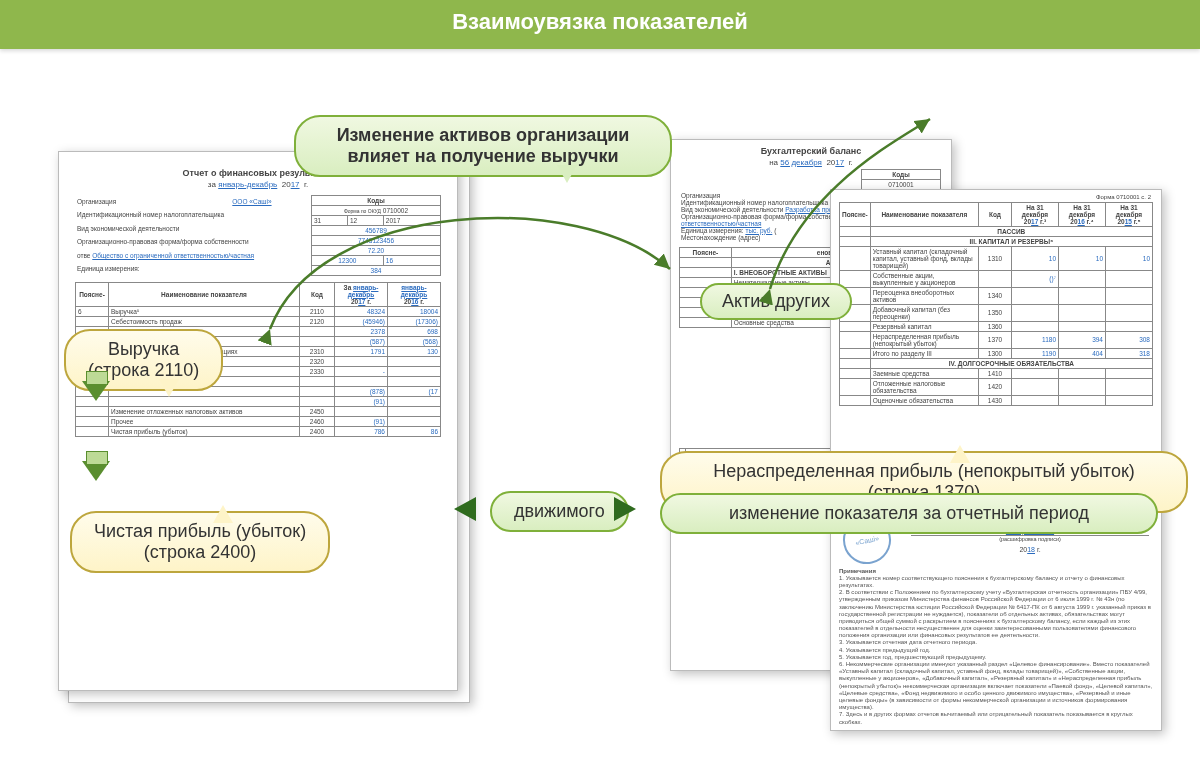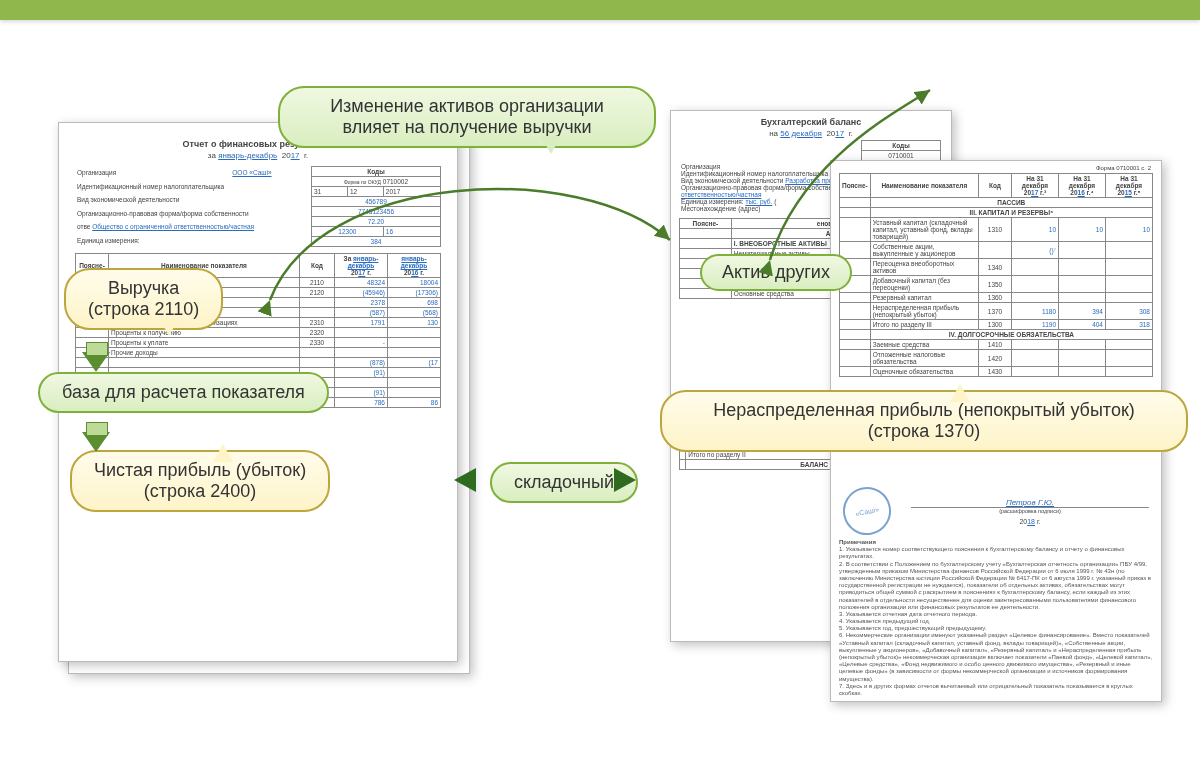--- a/index.html
+++ b/index.html
@@ -53,20 +53,21 @@
     color: #333;
     border: 2px solid;
   }
   .call-green {
     background: linear-gradient(#f0f8e1, #d9eec0);
     border-color: #7fb03a;
   }
   .call-yellow {
     background: linear-gradient(#fffceb, #fef4c8);
     border-color: #bda63d;
+    margin-top: 32px;
   }
   
   .call::after {
     content: "";
     position: absolute;
     width: 0; height: 0;
   }
   .tail-br::after { 
     bottom: -18px; left: 25%;
     border: 10px solid transparent;
@@ -111,20 +112,21 @@
   .ap-l{ border-right:22px solid #2f6b1e;}
   .ap-r{ border-left:22px solid #2f6b1e;}
 
   
   svg.curve { position:absolute; pointer-events:none; }
 </style>
 </head>
 <body>
 
 <div class="title-bar">
+  <div>Взаимоувязка показателей</div>
 </div>
 
 <div class="stage">
 
   <div class="sheet" style="left:68px; top:112px; width:400px; height:540px;"></div>
   <div class="sheet" style="left:58px; top:102px; width:400px; height:540px; padding:10px 16px; box-sizing:border-box;">
     <div class="hdr">Отчет о финансовых результатах</div>
     <div class="sub">
       <span>за</span>
       <span class="blue">январь-декабрь</span>
@@ -515,38 +517,38 @@
           <div>2. В соответствии с Положением по бухгалтерскому учету «Бухгалтерская отчетность организации» ПБУ 4/99, утвержденным приказом Министерства финансов Российской Федерации от 6 июля 1999 г. № 43н (по заключению Министерства юстиции Российской Федерации № 6417-ПК от 6 августа 1999 г. указанный приказ в государственной регистрации не нуждается), показатели об отдельных активах, обязательствах могут приводиться общей суммой с раскрытием в пояснениях к бухгалтерскому балансу, если каждый из этих показателей в отдельности несущественен для оценки заинтересованными пользователями финансового положения организации или финансовых результатов ее деятельности.</div>
           <div>3. Указывается отчетная дата отчетного периода.</div>
           <div>4. Указывается предыдущий год.</div>
           <div>5. Указывается год, предшествующий предыдущему.</div>
           <div>6. Некоммерческие организации именуют указанный раздел «Целевое финансирование». Вместо показателей «Уставный капитал (складочный капитал, уставный фонд, вклады товарищей)», «Собственные акции, выкупленные у акционеров», «Добавочный капитал», «Резервный капитал» и «Нераспределенная прибыль (непокрытый убыток)» некоммерческая организация включает показатели «Паевой фонд», «Целевой капитал», «Целевые средства», «Фонд недвижимого и особо ценного движимого имущества», «Резервный и иные целевые фонды» (в зависимости от формы некоммерческой организации и источников формирования имущества).</div>
           <div>7. Здесь и в других формах отчетов вычитаемый или отрицательный показатель показывается в круглых скобках.</div>
         </div>
     </div>
   </div>
 
-  <div class="call call-green tail-bl" style="left:278px; top:66px; width:330px;">Изменение активов организации влияет на получение выручки</div>
+  <div class="call call-green tail-bl" style="left:294px; top:66px; width:330px;font-weight:bold;">Изменение активов организации влияет на получение выручки</div>
 
 
   <div class="call call-green" style="left:700px; top:234px; padding:6px 20px;">Актив других</div>
 
   <div class="call call-yellow tail-ybr" style="left:64px; top:248px; white-space:pre-line;">Выручка
 (строка 2110)</div>
 
-  <div class="call call-green" style="left:38px; top:352px;">база для расчета показателя</div>
 
   <div class="call call-yellow tail-ytr" style="left:70px; top:430px; white-space:pre-line;">Чистая прибыль (убыток)
 (строка 2400)</div>
 
-  <div class="call call-green" style="left:490px; top:442px;">складочный</div>
+  <div class="call call-green" style="left:490px; top:442px;">движимого</div>
 
   <div class="call call-yellow tail-ytr" style="left:660px; top:370px; width:480px; white-space:pre-line;">Нераспределенная прибыль (непокрытый убыток)
 (строка 1370)</div>
 
+  <div class="call call-green" style="left:660px; top:444px; width:450px;">изменение показателя за отчетный период</div>
 
   <div class="arrow-down" style="left:82px; top:332px;"></div>
   <div class="arrow-down" style="left:82px; top:412px;"></div>
 
   <div class="arrow-pair" style="left:454px; top:448px;">
       <div class="ap-l"></div>
     </div>
   <div class="arrow-pair" style="left:614px; top:448px;">
       <div class="ap-r"></div>
     </div>

